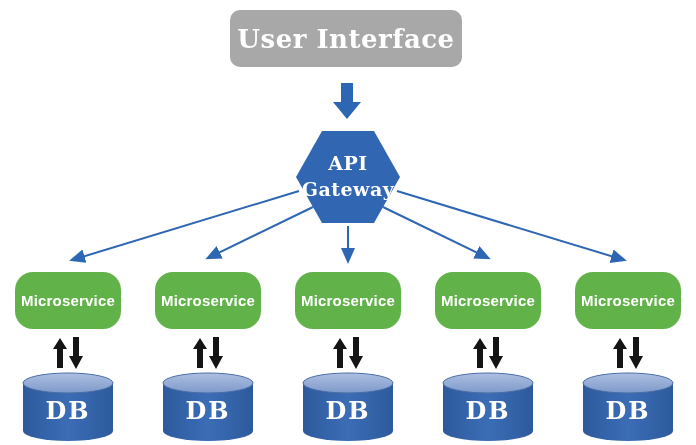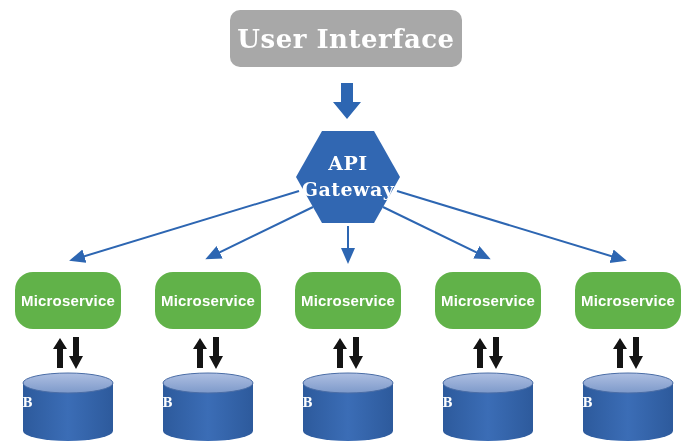--- a/index.html
+++ b/index.html
@@ -35,23 +35,23 @@
   .ms-box{
     width:106px;height:57px;margin:0 auto;border-radius:18px;
     background:var(--green,#61b249);
     display:flex;align-items:center;justify-content:center;
     color:#fff;font-weight:700;font-size:15px;letter-spacing:0.2px;
   }
   .updown{display:block;margin:6px auto 0 auto;}
   .f-ink{fill:var(--ink,#141414);}
   .cyl{display:block;margin:0 auto;}
   .db-label{
-    position:absolute;left:0;right:0;top:124px;text-align:left;
+    position:absolute;left:0;right:0;top:124px;text-align:center;
     color:#fff;font-family:"DejaVu Serif", serif;font-weight:700;
-    font-size:12px;letter-spacing:2px;
+    font-size:24px;letter-spacing:2px;
   }
 </style>
 </head>
 <body>
 
 <div id="canvas">
 
   <svg id="flow-svg">
     <defs>
       <marker id="ah" markerWidth="9" markerHeight="8" refX="6.5" refY="3.5" orient="auto">

